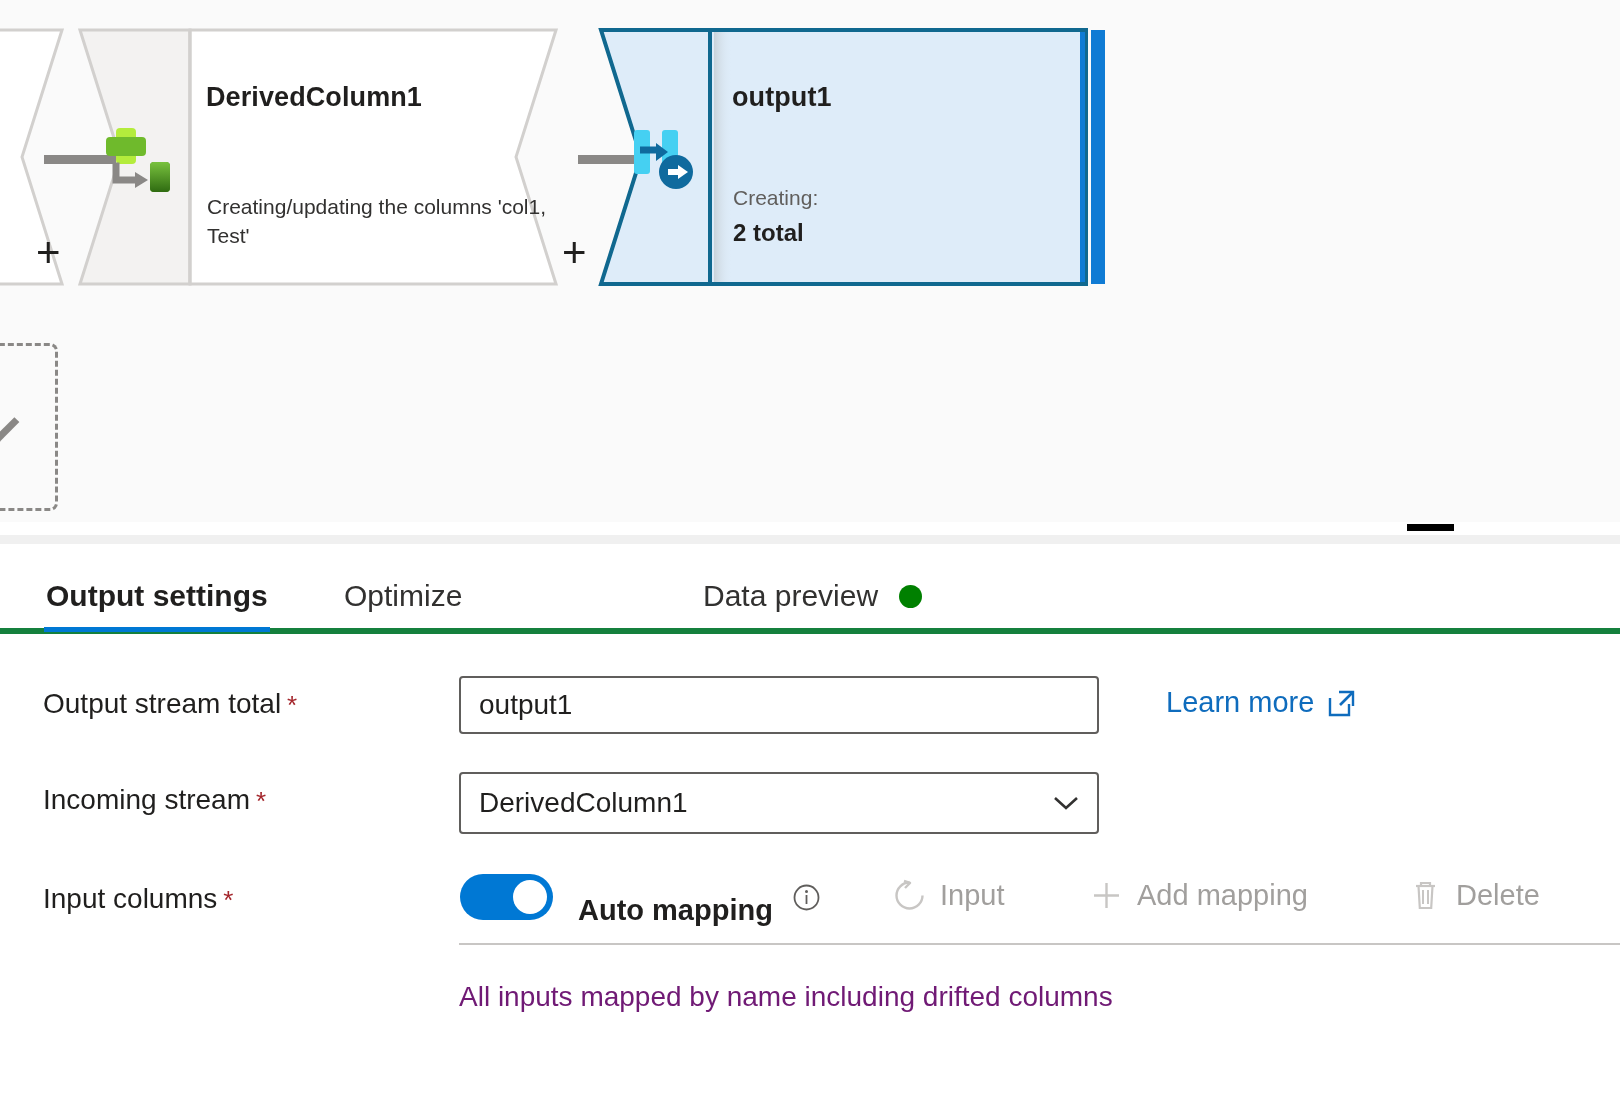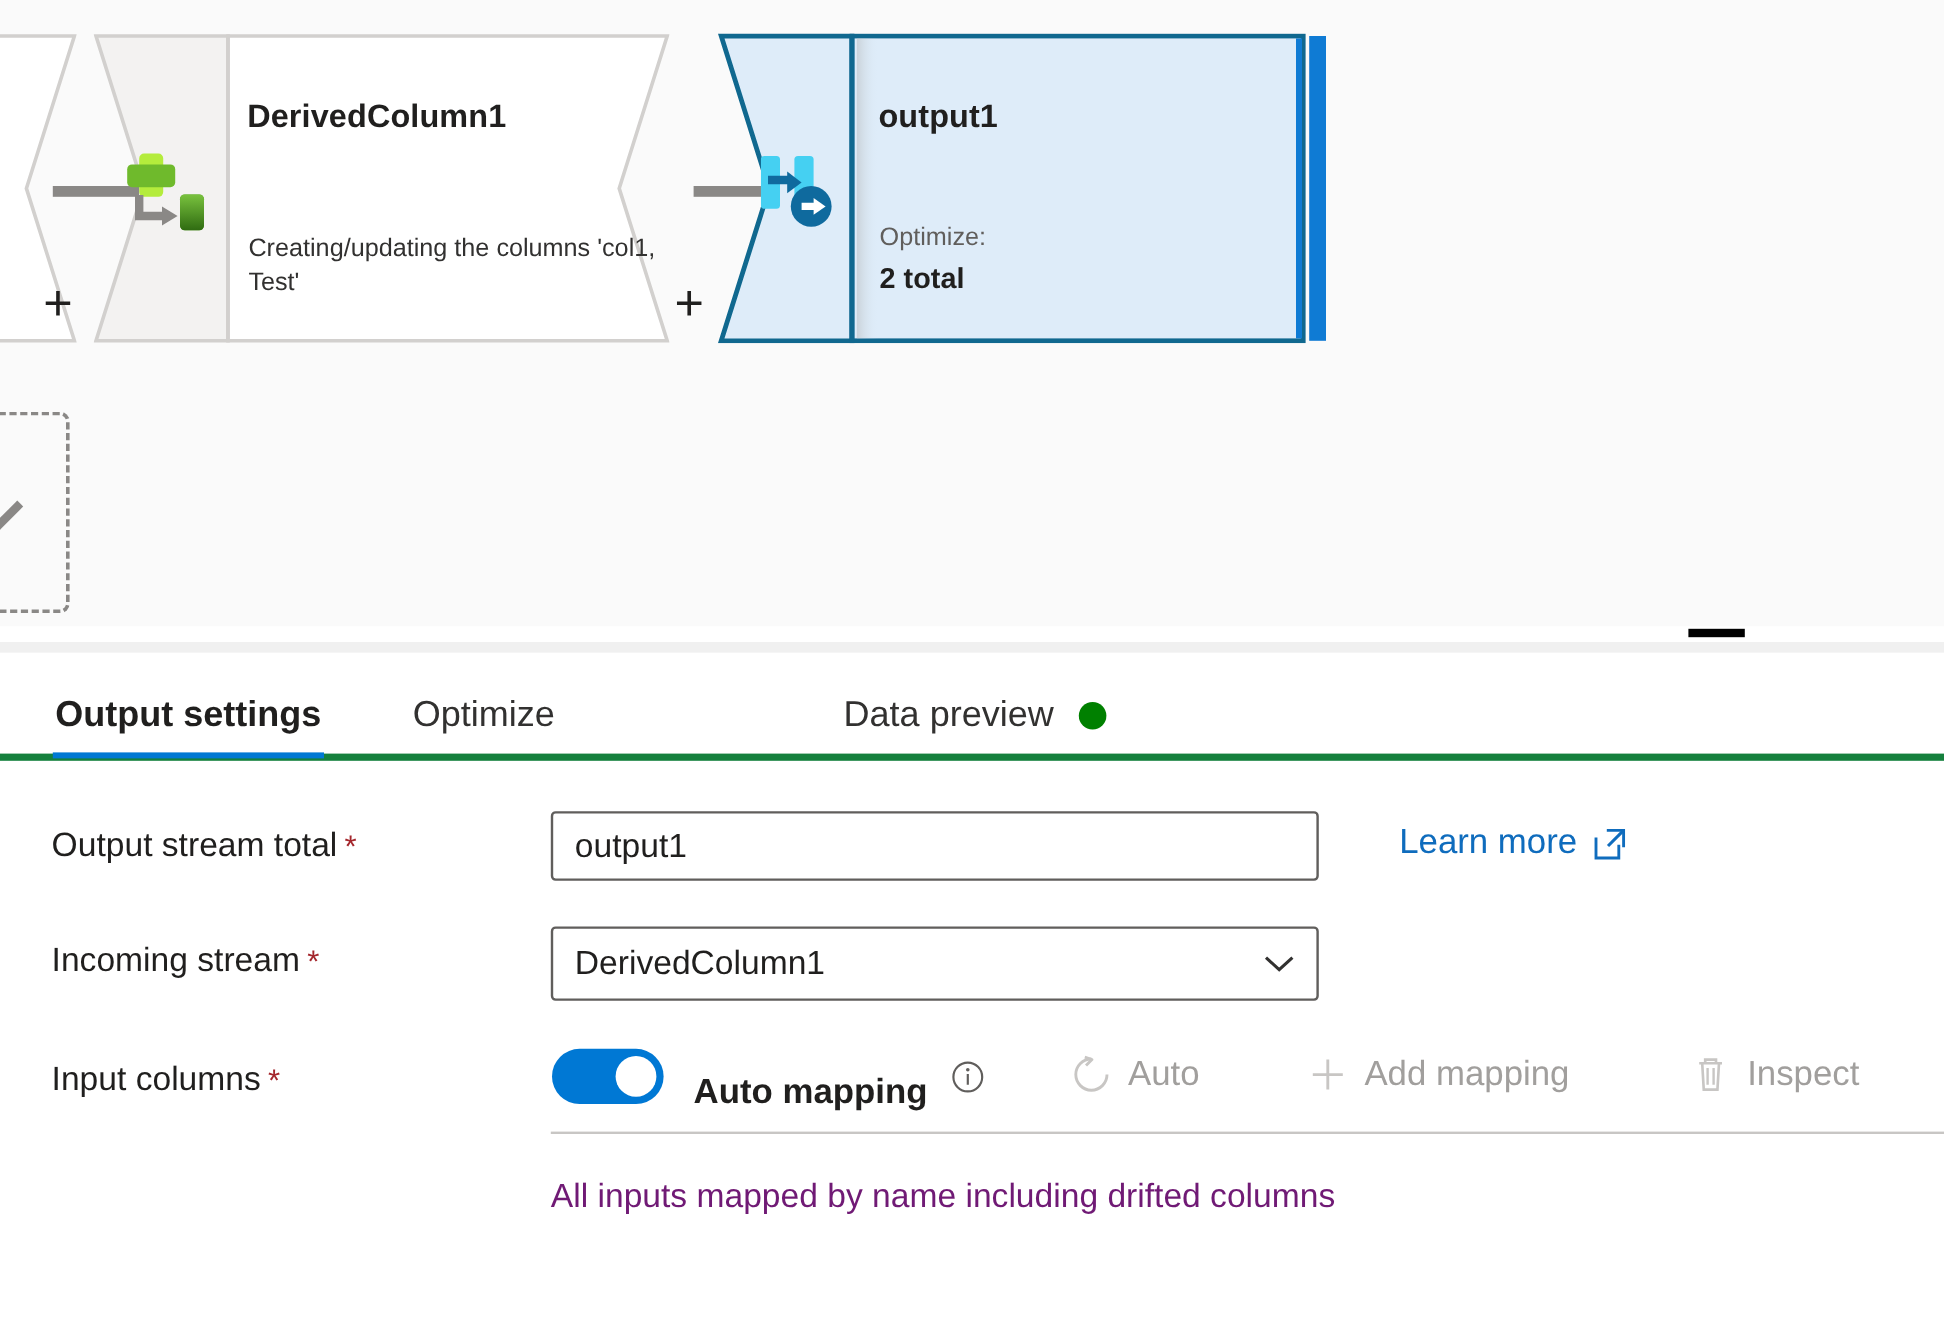--- a/index.html
+++ b/index.html
@@ -342,21 +342,21 @@
         <rect x="28" y="2" width="16" height="44" rx="3" fill="#45d0f2"></rect>
         <path d="M6,22 L26,22" stroke="#0f6a9e" stroke-width="7"></path>
         <path d="M22,15 L34,24 L22,33 Z" fill="#0f6a9e"></path>
         <circle cx="42" cy="44" r="17" fill="#0f6a9e"></circle>
         <path d="M34,44 L48,44" stroke="#ffffff" stroke-width="6"></path>
         <path d="M44,37 L54,44 L44,51 Z" fill="#ffffff"></path>
       </svg>
     </span>
 
     <div class="node-label" style="left:732px; top:82px;">output1</div>
-    <div class="node-sub-key" style="left:733px; top:186px;">Optimize:</div>
+    <div class="node-sub-key" style="left:733px; top:186px;">Creating:</div>
     <div class="node-sub-val" style="left:733px; top:219px;">2 total</div>
 
     <div class="lasso" style="left:-90px; top:343px; width:142px; height:162px;"></div>
     <div class="diag-stub" style="left:-10px; top:443px; width:38px; height:7px; transform:rotate(-45deg); transform-origin:left center;"></div>
   </div>
 
   <div class="canvas-bottom-strip"></div>
   <div class="canvas-divider">
     <div class="splitter-handle" style="left:1407px; top:-11px;"></div>
   </div>
@@ -421,42 +421,42 @@
       </svg>
     </span>
 
     <div class="cmd-btn" style="left:893px; top:335px;">
       <span class="cmd-icon">
         <svg width="33" height="33" viewBox="0 0 33 33">
           <path d="M16.5,3.5 A13,13 0 1 0 29.5,16.5" fill="none" stroke="#c8c6c4" stroke-width="2.4"></path>
           <path d="M11,2 L17,4 L12,9" fill="none" stroke="#c8c6c4" stroke-width="2.4" stroke-linejoin="round"></path>
         </svg>
       </span>
-      <span>Auto</span>
+      <span>Input</span>
     </div>
 
     <div class="cmd-btn" style="left:1090px; top:335px;">
       <span class="cmd-icon">
         <svg width="33" height="33" viewBox="0 0 33 33">
           <path d="M16.5,4 L16.5,29 M4,16.5 L29,16.5" stroke="#c8c6c4" stroke-width="2.4"></path>
         </svg>
       </span>
       <span>Add mapping</span>
     </div>
 
     <div class="cmd-btn" style="left:1409px; top:335px;">
       <span class="cmd-icon">
         <svg width="33" height="33" viewBox="0 0 33 33">
           <path d="M7,7 L26,7" stroke="#c8c6c4" stroke-width="2.2"></path>
           <path d="M12,7 L12,4 L21,4 L21,7" fill="none" stroke="#c8c6c4" stroke-width="2.2"></path>
           <path d="M9.5,7 L10.8,29 L22.2,29 L23.5,7" fill="none" stroke="#c8c6c4" stroke-width="2.2"></path>
           <path d="M14,11 L14,25 M19,11 L19,25" stroke="#c8c6c4" stroke-width="2"></path>
         </svg>
       </span>
-      <span>Inspect</span>
+      <span>Delete</span>
     </div>
 
     <div class="hairline" style="left:459px; top:399px; width:1161px;"></div>
 
     <div class="note-text" style="left:459px; top:437px;">All inputs mapped by name including drifted columns</div>
   </div>
 
 </div>
 
 </body></html>

